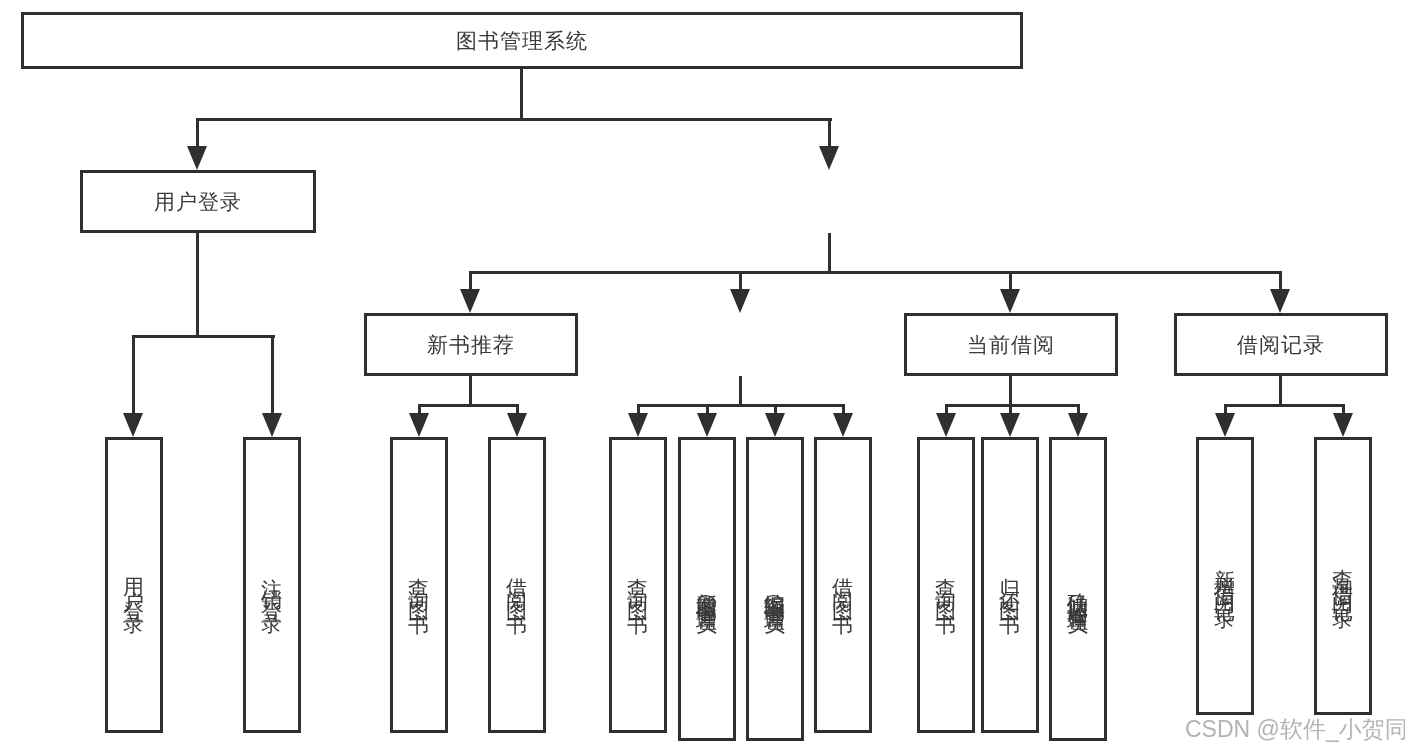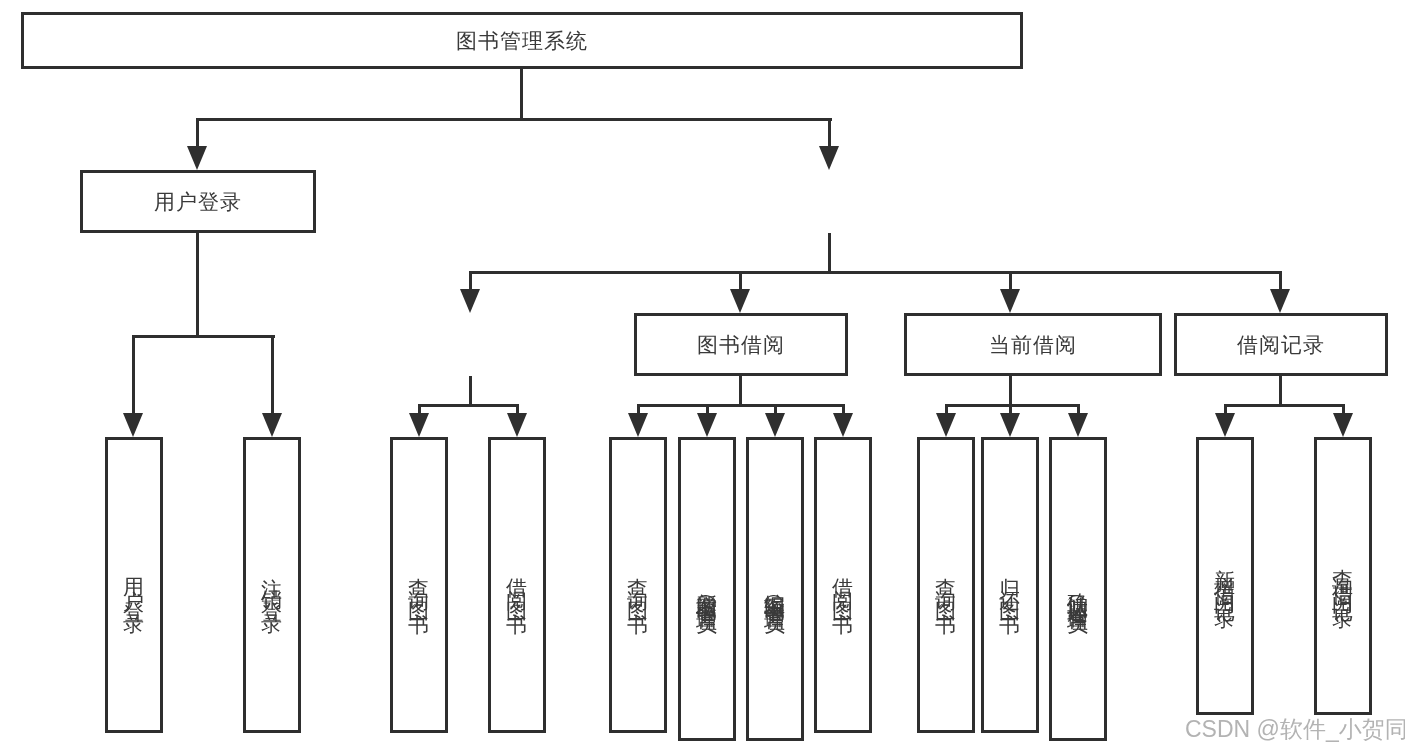--- a/index.html
+++ b/index.html
@@ -86,24 +86,24 @@
   <div class="hline" style="left:469px;top:271px;width:813px;"></div>
   <div class="vline" style="left:469px;top:271px;height:20px;"></div>
   <div class="arrow" style="left:460px;top:289px;"></div>
   <div class="vline" style="left:739px;top:271px;height:20px;"></div>
   <div class="arrow" style="left:730px;top:289px;"></div>
   <div class="vline" style="left:1009px;top:271px;height:20px;"></div>
   <div class="arrow" style="left:1000px;top:289px;"></div>
   <div class="vline" style="left:1279px;top:271px;height:20px;"></div>
   <div class="arrow" style="left:1270px;top:289px;"></div>
 
-  <div class="node" style="left:634px;top:313px;width:214px;height:63px;">
-    <span class="lbl">图书借阅</span>
+  <div class="node" style="left:364px;top:313px;width:214px;height:63px;">
+    <span class="lbl">新书推荐</span>
   </div>
-  <div class="node" style="left:904px;top:313px;width:258px;height:63px;">
+  <div class="node" style="left:904px;top:313px;width:214px;height:63px;">
     <span class="lbl">当前借阅</span>
   </div>
   <div class="node" style="left:1174px;top:313px;width:214px;height:63px;">
     <span class="lbl">借阅记录</span>
   </div>
 
   <div class="vline" style="left:469px;top:376px;height:28px;"></div>
   <div class="hline" style="left:418px;top:404px;width:101px;"></div>
   <div class="vline" style="left:418px;top:404px;height:11px;"></div>
   <div class="arrow" style="left:409px;top:413px;"></div>

